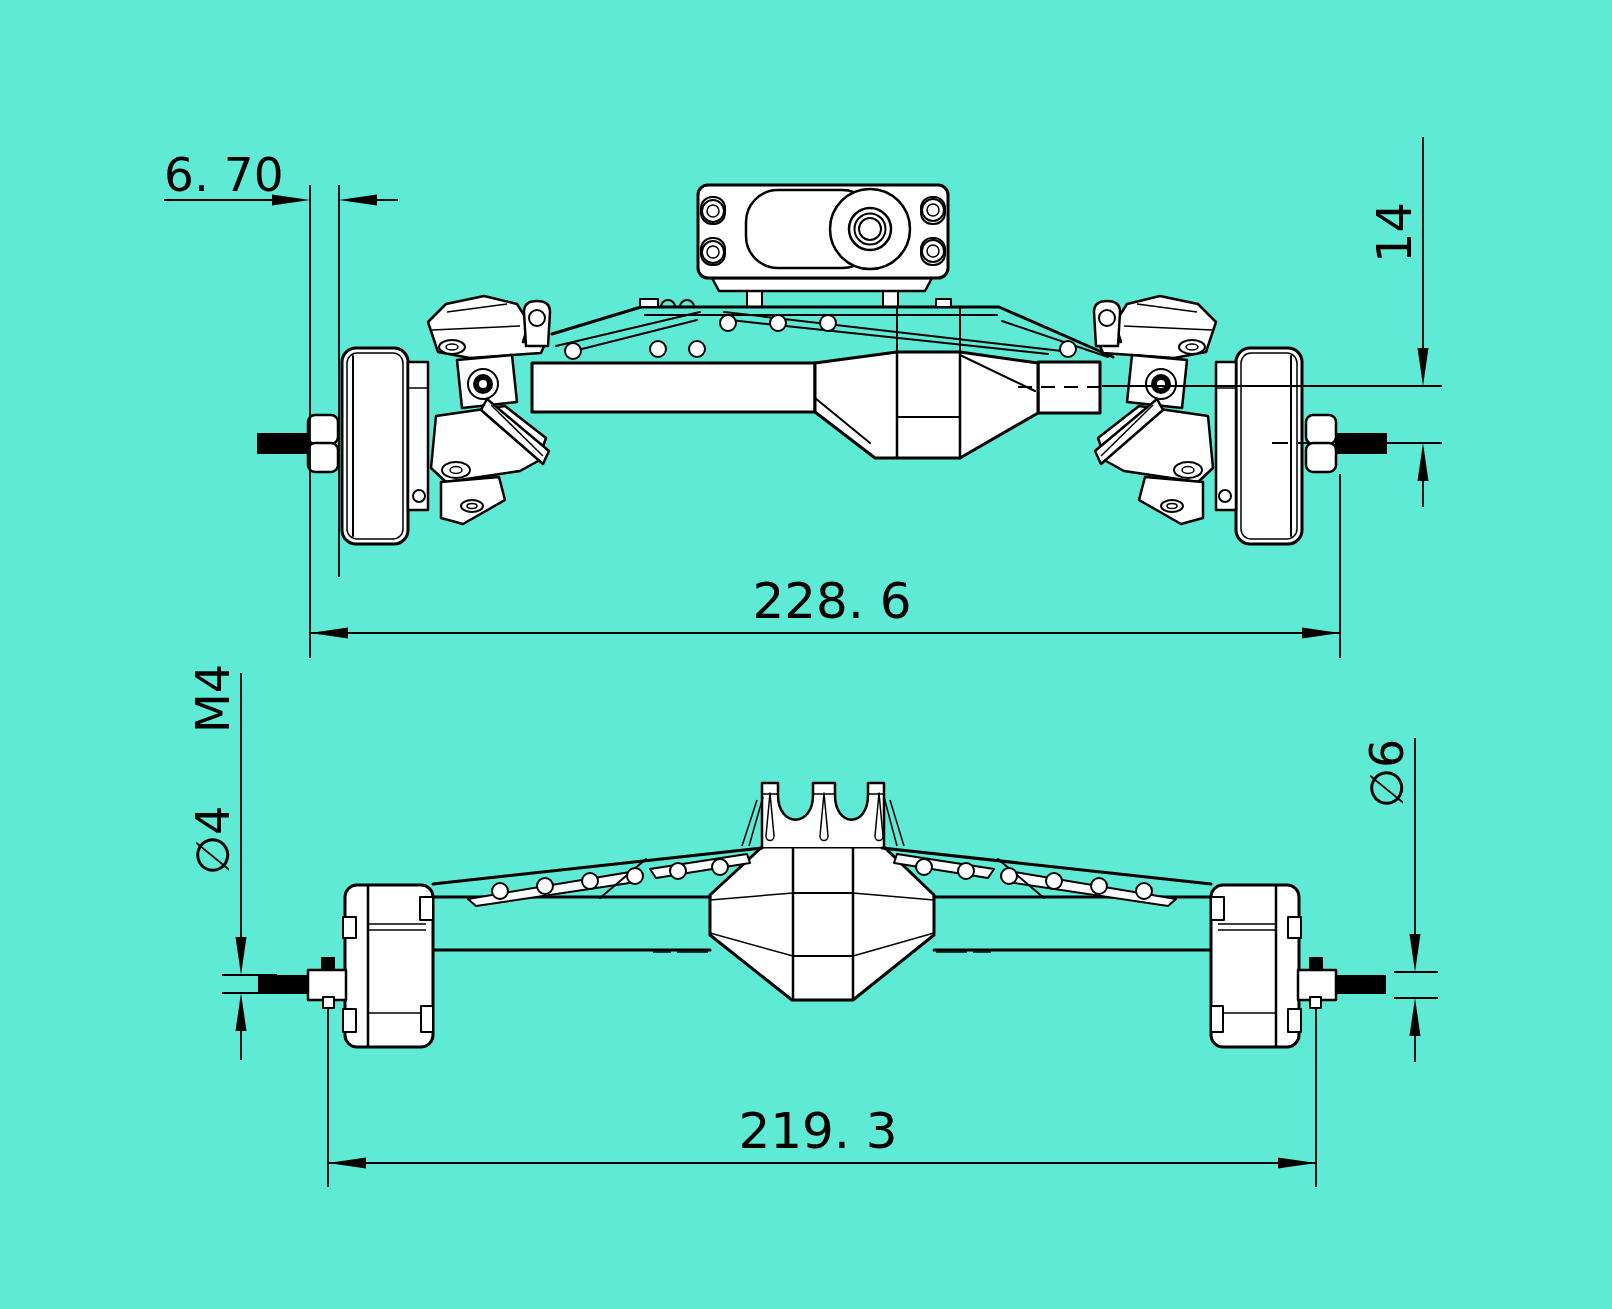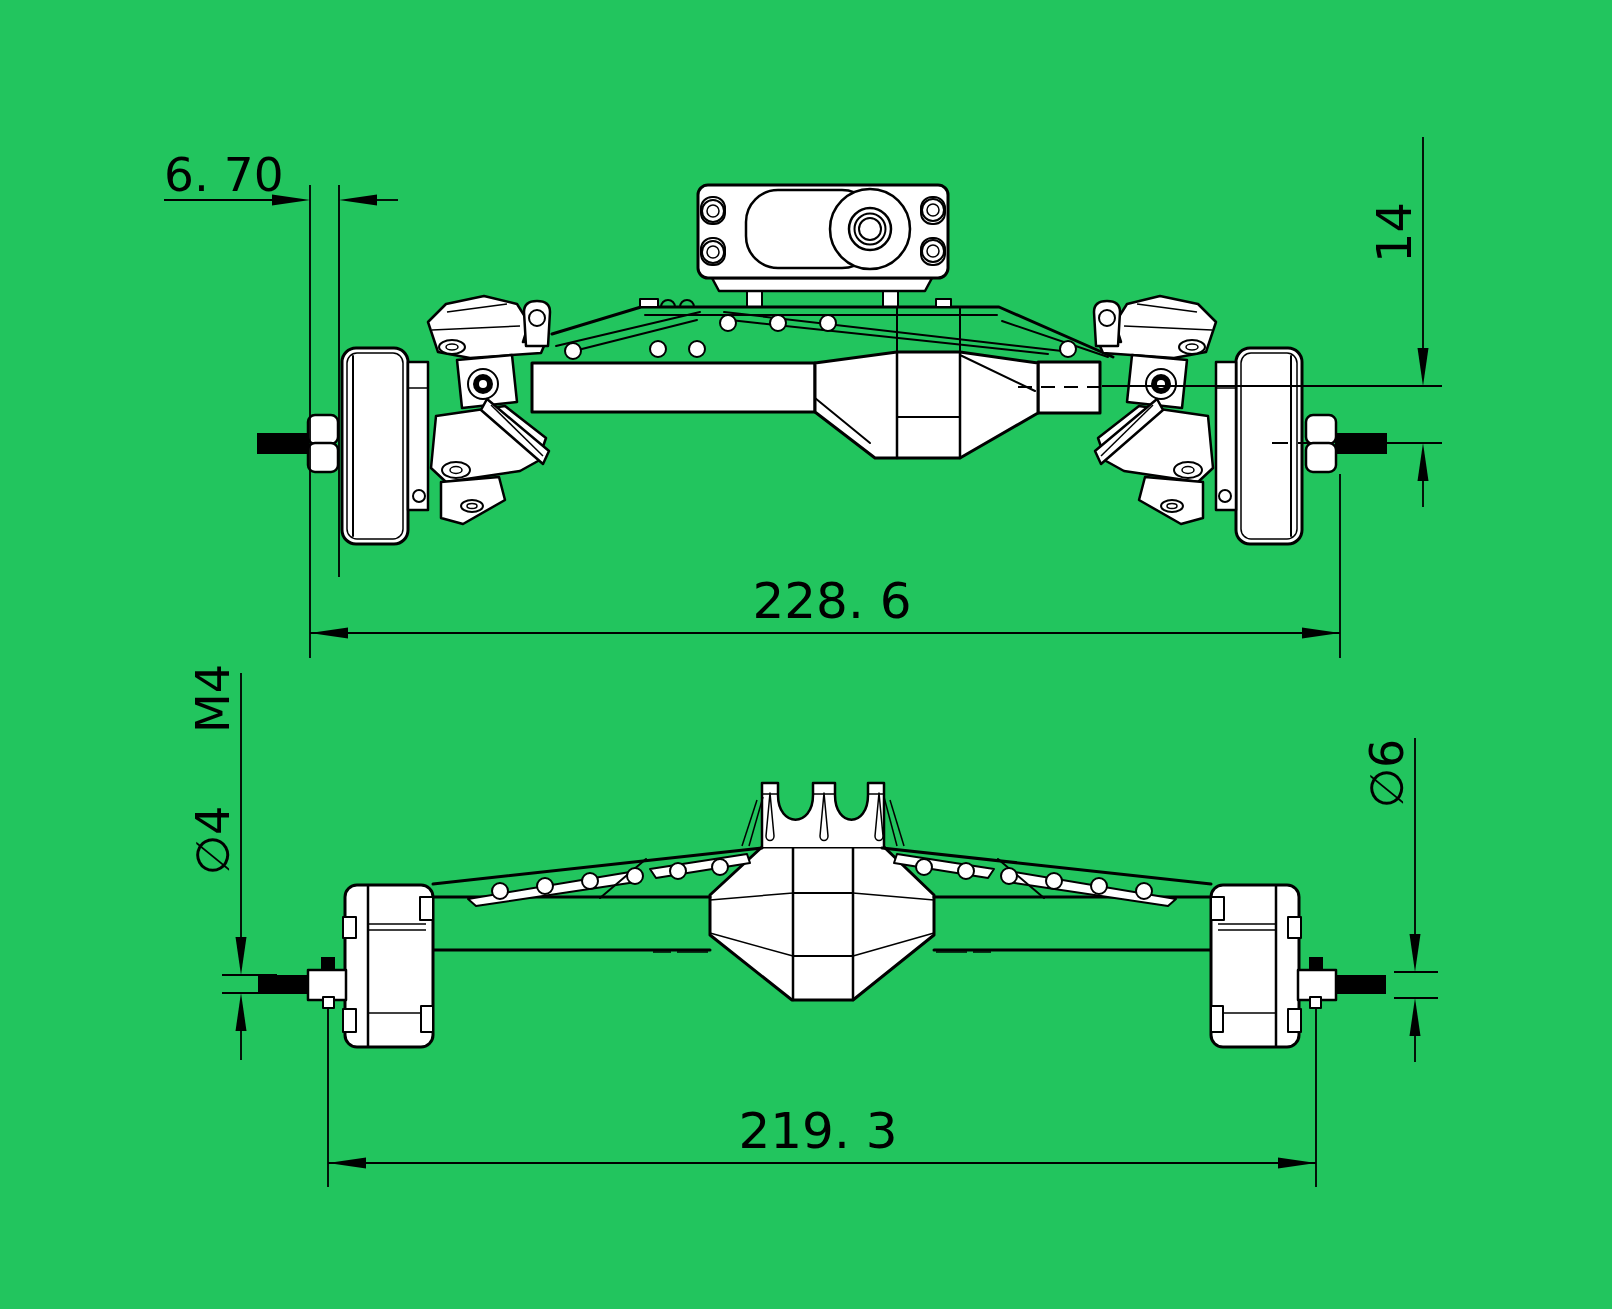--- a/index.html
+++ b/index.html
@@ -1,16 +1,16 @@
 <!DOCTYPE html>
 <html><head>
 <meta charset="utf-8">
 <style>
   html,body{margin:0;padding:0;background:#ffffff;}
-  .sheet{width:1612px;height:1309px;background:#22c55e;position:relative;overflow:hidden;}
+  .sheet{width:1612px;height:1309px;background:#5eead4;position:relative;overflow:hidden;}
   svg{display:block;}
   .dimtext{font-family:"DejaVu Sans", sans-serif; fill:#000;}
   
   .p3{stroke:#000;stroke-width:3;fill:none;stroke-linejoin:round;stroke-linecap:round;}
   .p25{stroke:#000;stroke-width:2.5;fill:none;stroke-linejoin:round;stroke-linecap:round;}
   .p2{stroke:#000;stroke-width:2;fill:none;stroke-linejoin:round;stroke-linecap:round;}
   .p15{stroke:#000;stroke-width:1.5;fill:none;stroke-linejoin:round;}
   .dim{stroke:#000;stroke-width:1.8;fill:none;stroke-linecap:butt;}
   .wfill{fill:#ffffff;}
   .bfill{fill:#000000;stroke:none;}

